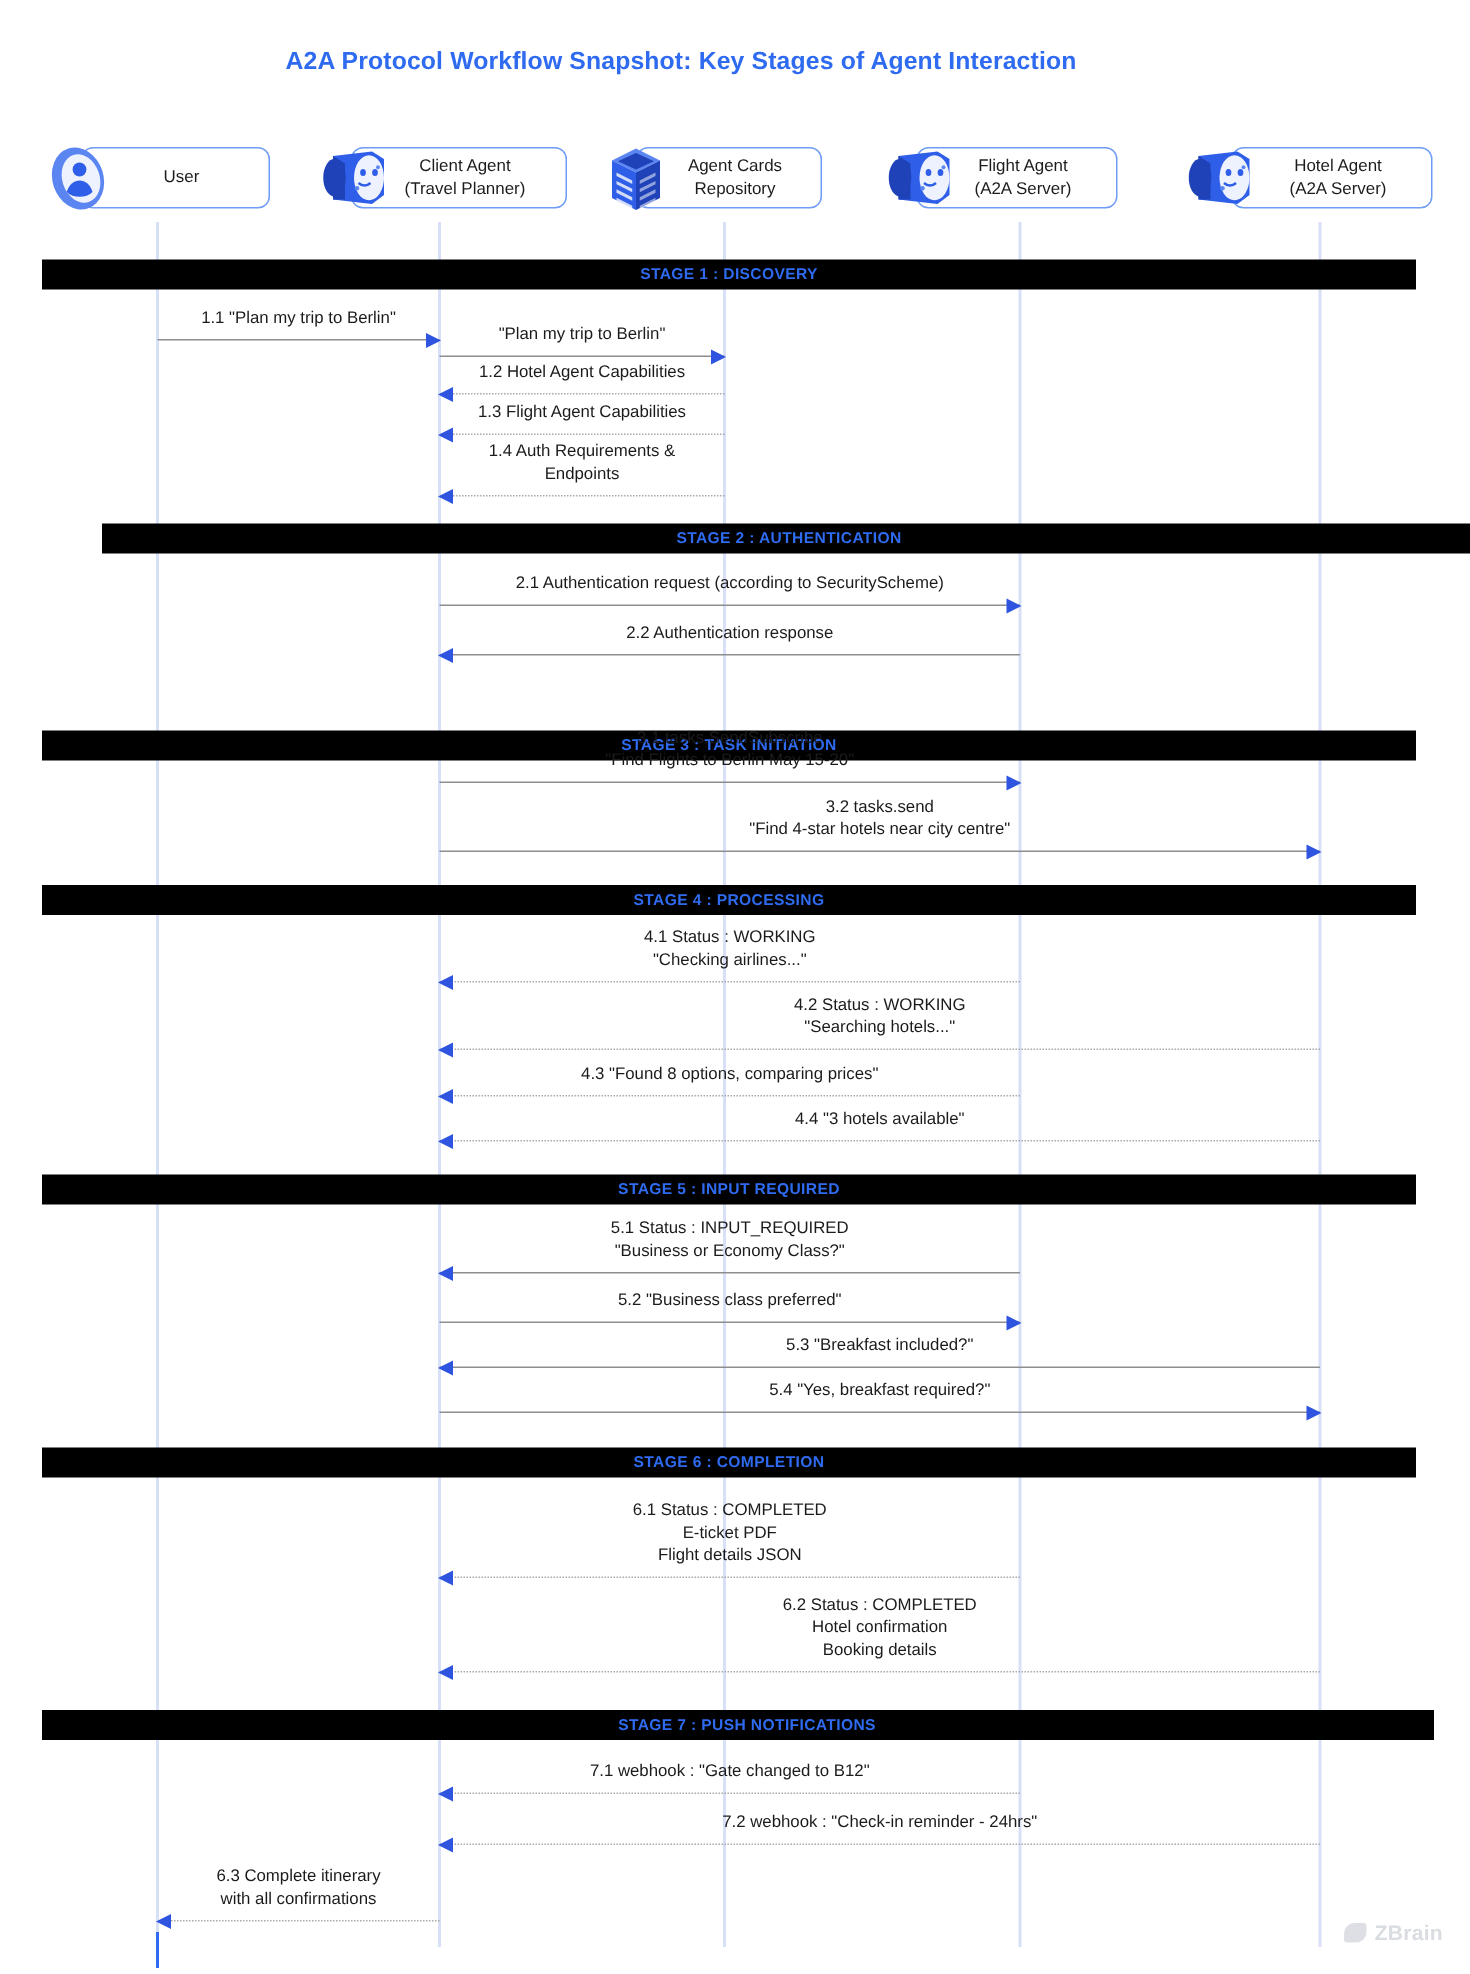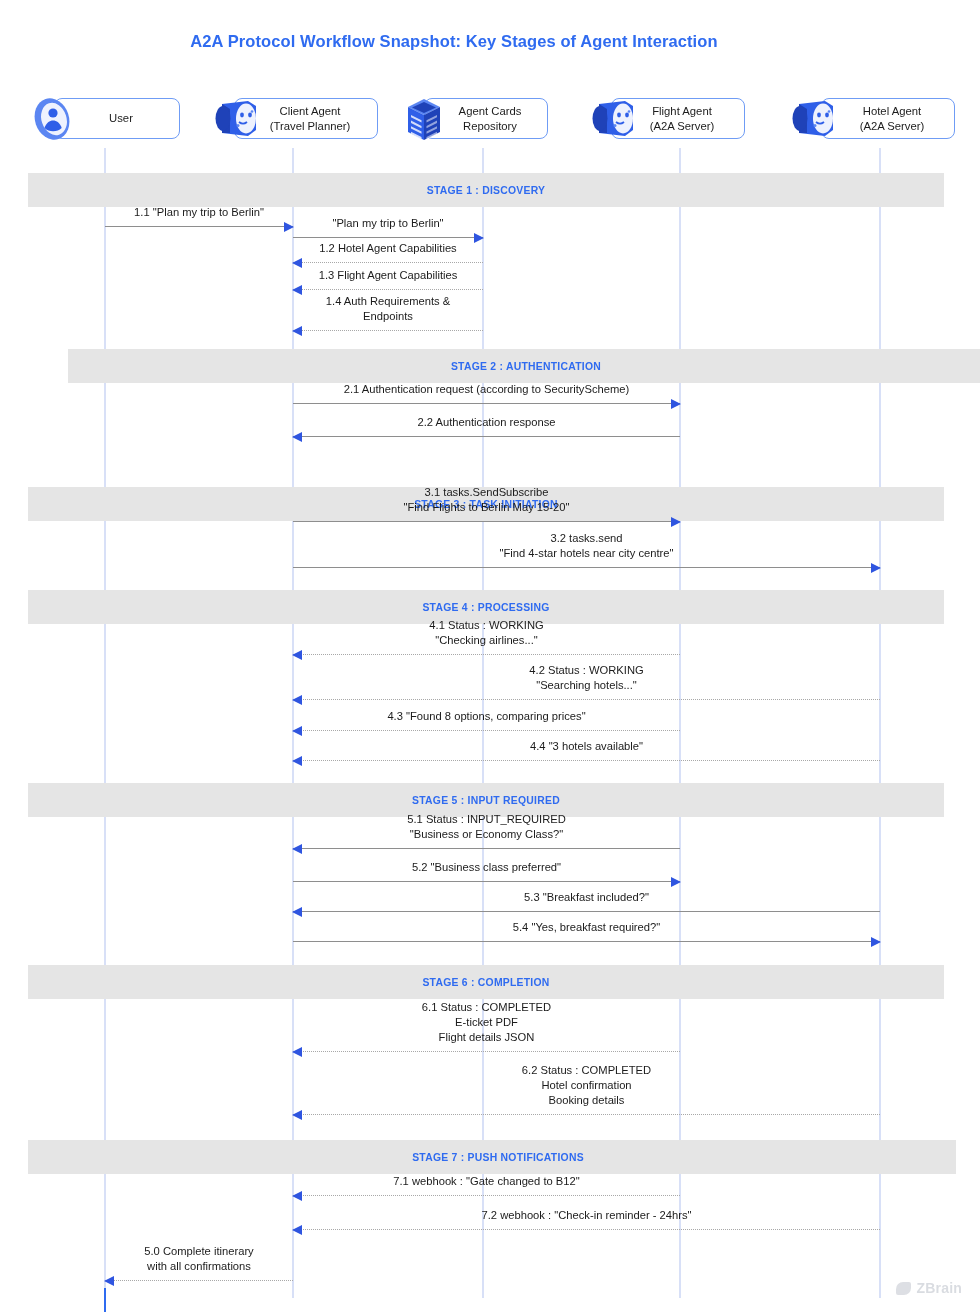--- a/index.html
+++ b/index.html
@@ -34,22 +34,22 @@
   }
   .pbox span{display:block;}
   .picon{position:absolute;left:0;top:0;width:52px;height:50px;z-index:3;}
 
   
   .lifeline{position:absolute;width:1.4px;background:#d8e0f7;top:148px;height:1150px;}
   .lifeline.user-tail{background:#2f6bf0;width:2.6px;height:24px;top:1288px;}
 
   
   .banner{
-    position:absolute;left:28px;width:916px;height:34px;
-    background:#e5e5e5;
+    position:absolute;left:28px;width:916px;height:20px;
+    background:#000000;
     display:flex;align-items:center;justify-content:center;
     font-size:10.4px;font-weight:bold;color:#2f6bf0;
     letter-spacing:.25px;
   }
 
   
   .msg{position:absolute;}
   .msg .label{
     position:absolute;bottom:7px;
     text-align:center;
@@ -312,21 +312,21 @@
         <div class="label">7.1 webhook : "Gate changed to B12"</div>
       </div>
       <div class="msg left dotted" style="left: 293px; width: 587px; top: 1230px;">
         <div class="line"></div>
         <div class="head"></div>
         <div class="label">7.2 webhook : "Check-in reminder - 24hrs"</div>
       </div>
       <div class="msg left dotted" style="left: 105px; width: 188px; top: 1281px;">
         <div class="line"></div>
         <div class="head"></div>
-        <div class="label">5.0 Complete itinerary
+        <div class="label">6.3 Complete itinerary
 with all confirmations</div>
       </div>
     </div>
 
   <div class="watermark">
     <div class="wm-mark"></div>
     <div class="wm-text">ZBrain</div>
   </div>
 </div>
 

